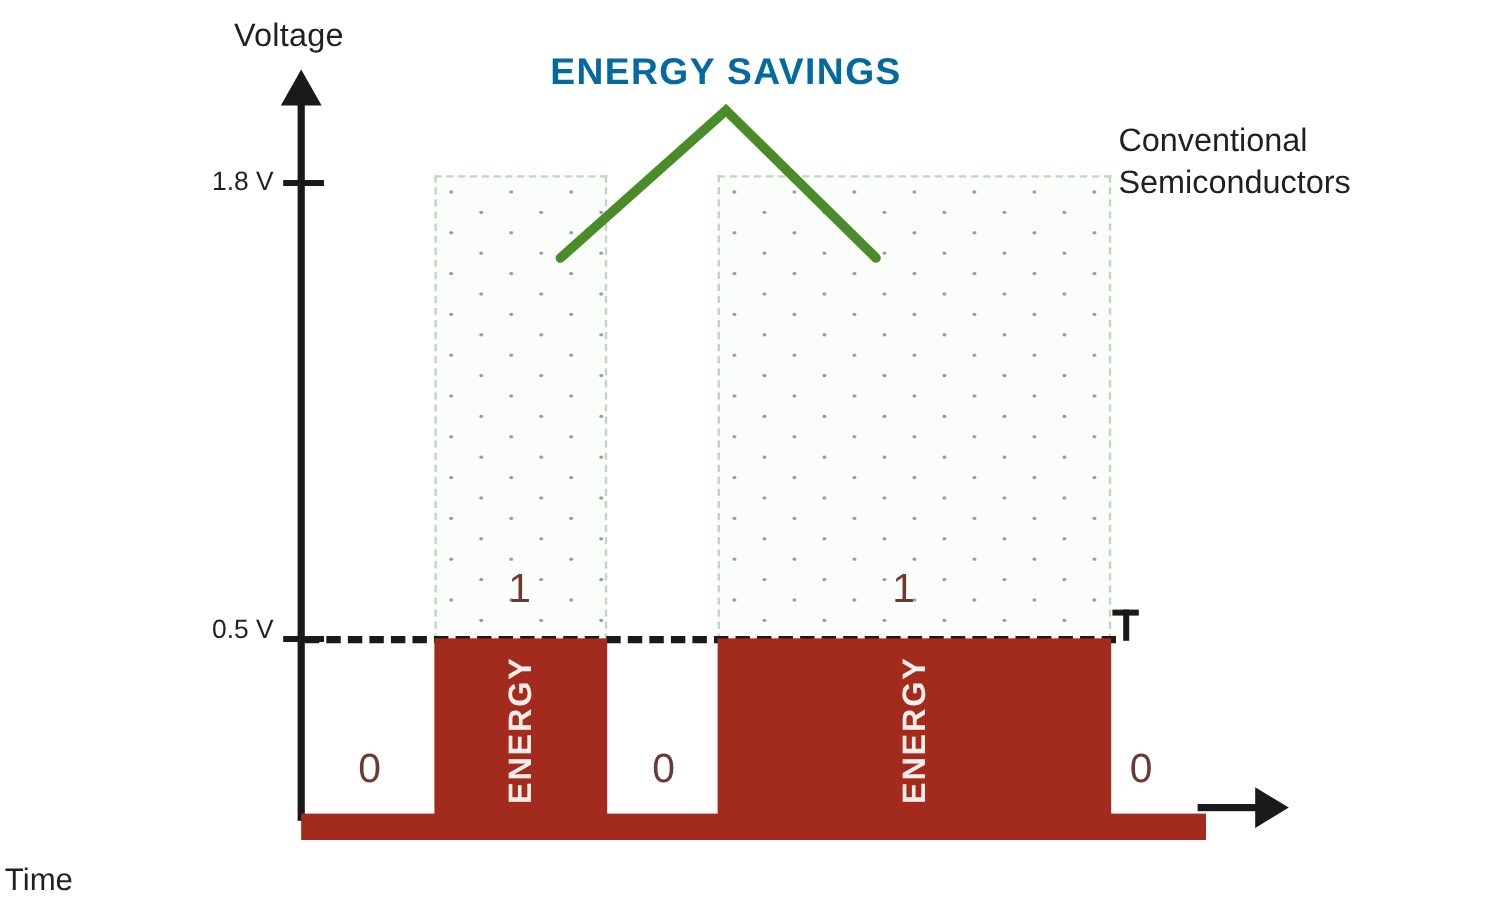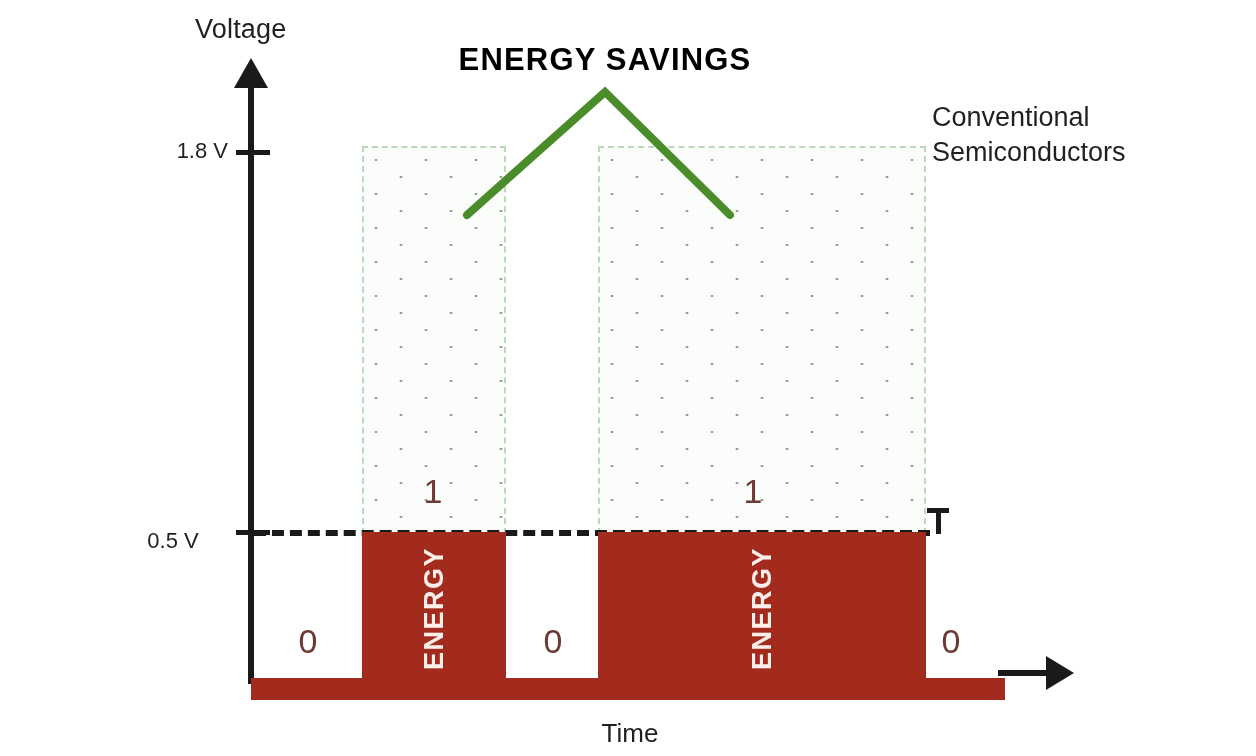--- a/index.html
+++ b/index.html
@@ -61,28 +61,27 @@
   .axis-value {
     position: absolute;
     font-size: 22px;
     color: #231f20;
     white-space: nowrap;
     text-align: right;
     width: 110px;
     left: 118px;
   }
   .val-18 { top: 138px; }
-  .val-05 { top: 528px; text-align: center; }
+  .val-05 { top: 512px; }
 
   .x-axis-label {
     position: absolute;
     top: 718px;
     left: 0;
     width: 1256px;
-    text-align: center;
     font-size: 26px;
     color: #231f20;
     padding-left: 4px;
     box-sizing: border-box;
   }
   .x-axis-arrow {
     position: absolute;
     left: 998px;
     top: 670px;
     width: 50px;
@@ -202,21 +201,21 @@
 
   
   .savings-title {
     position: absolute;
     left: 380px;
     top: 42px;
     width: 450px;
     text-align: center;
     font-size: 31px;
     font-weight: bold;
-    color: #000000;
+    color: #0369a1;
     letter-spacing: 1.2px;
   }
   .savings-chevron {
     position: absolute;
     left: 440px;
     top: 80px;
     width: 320px;
     height: 150px;
   }
 

